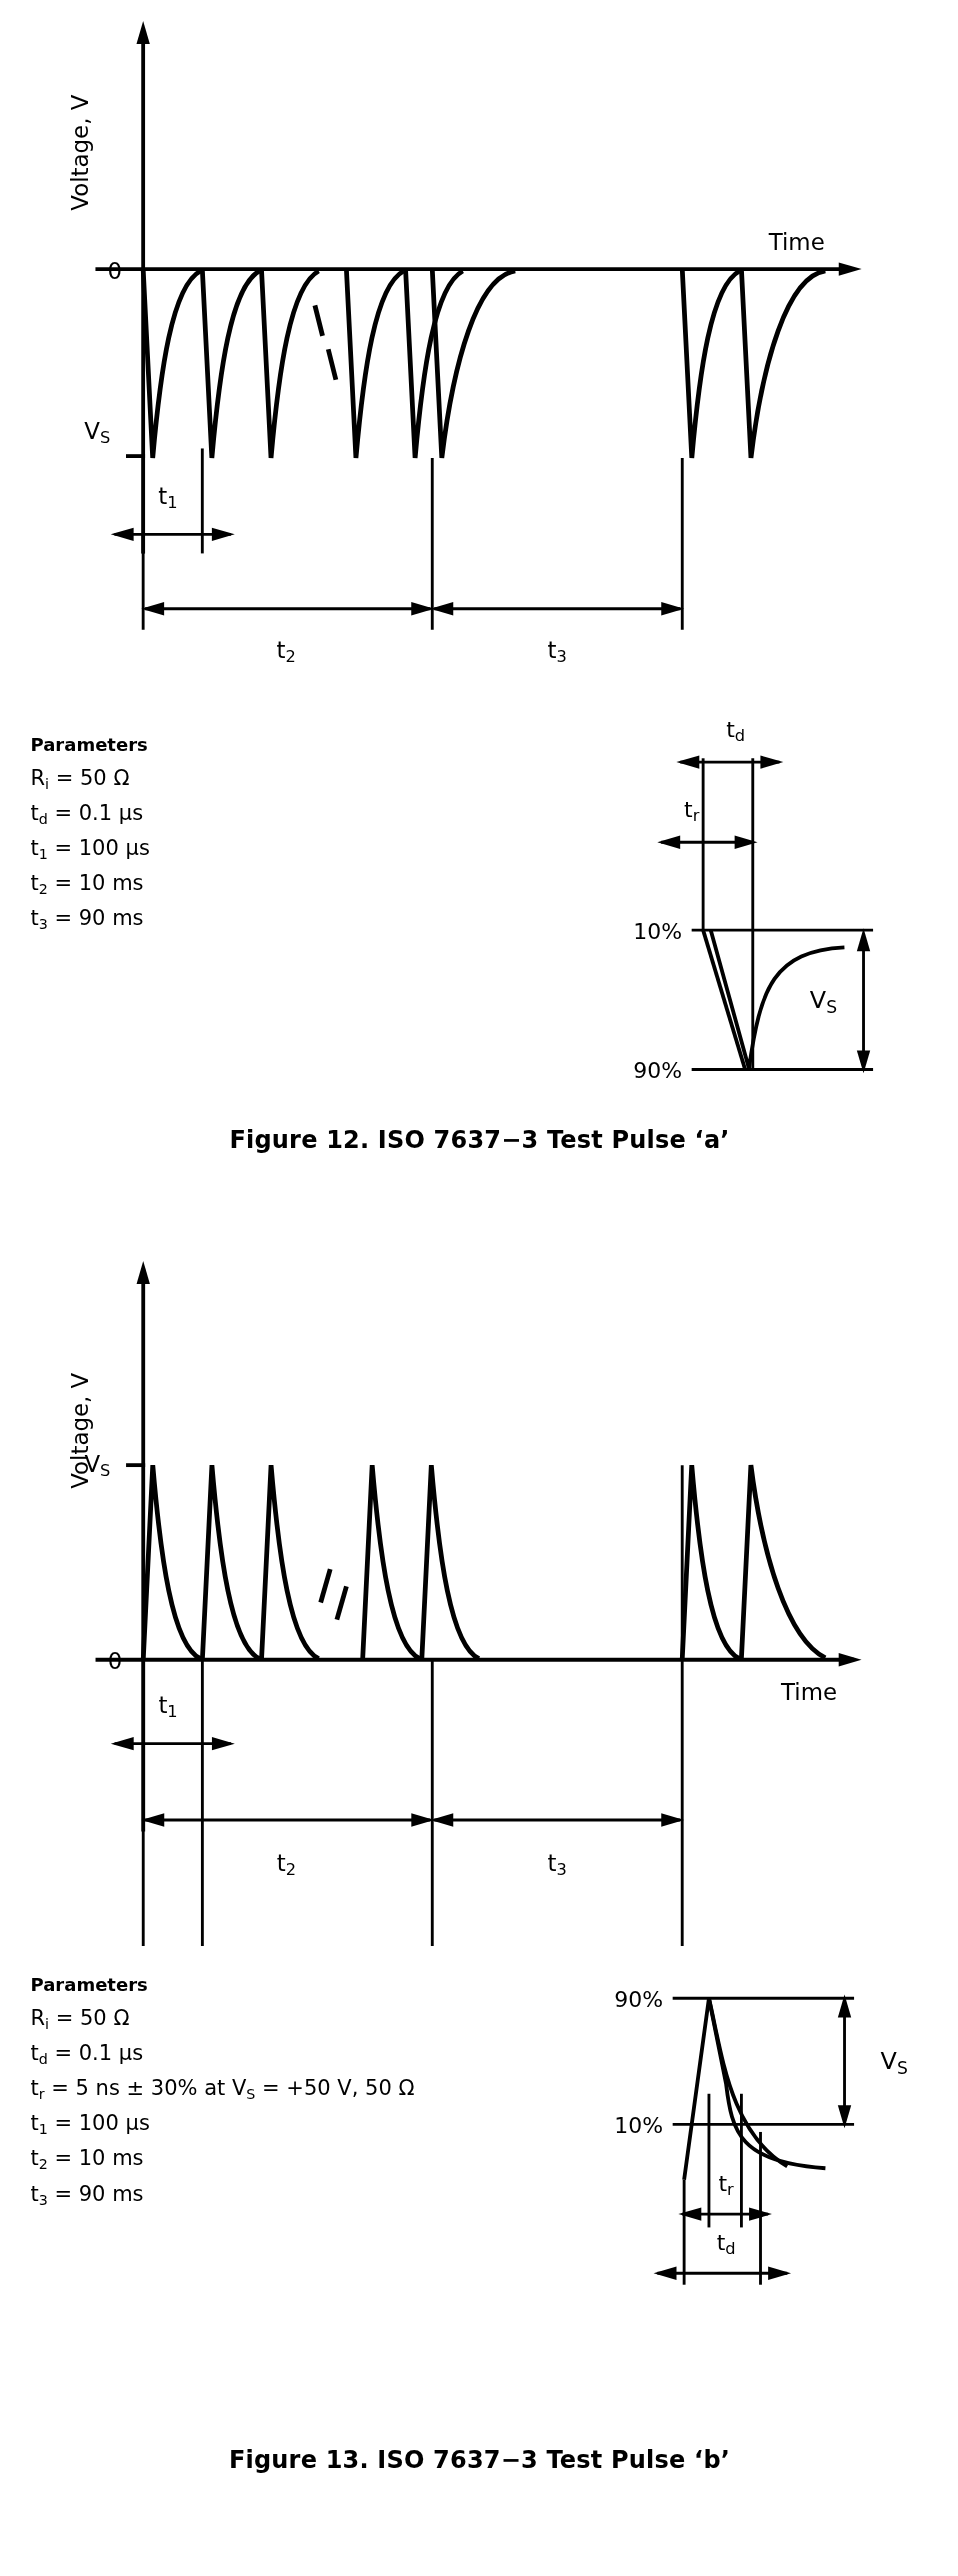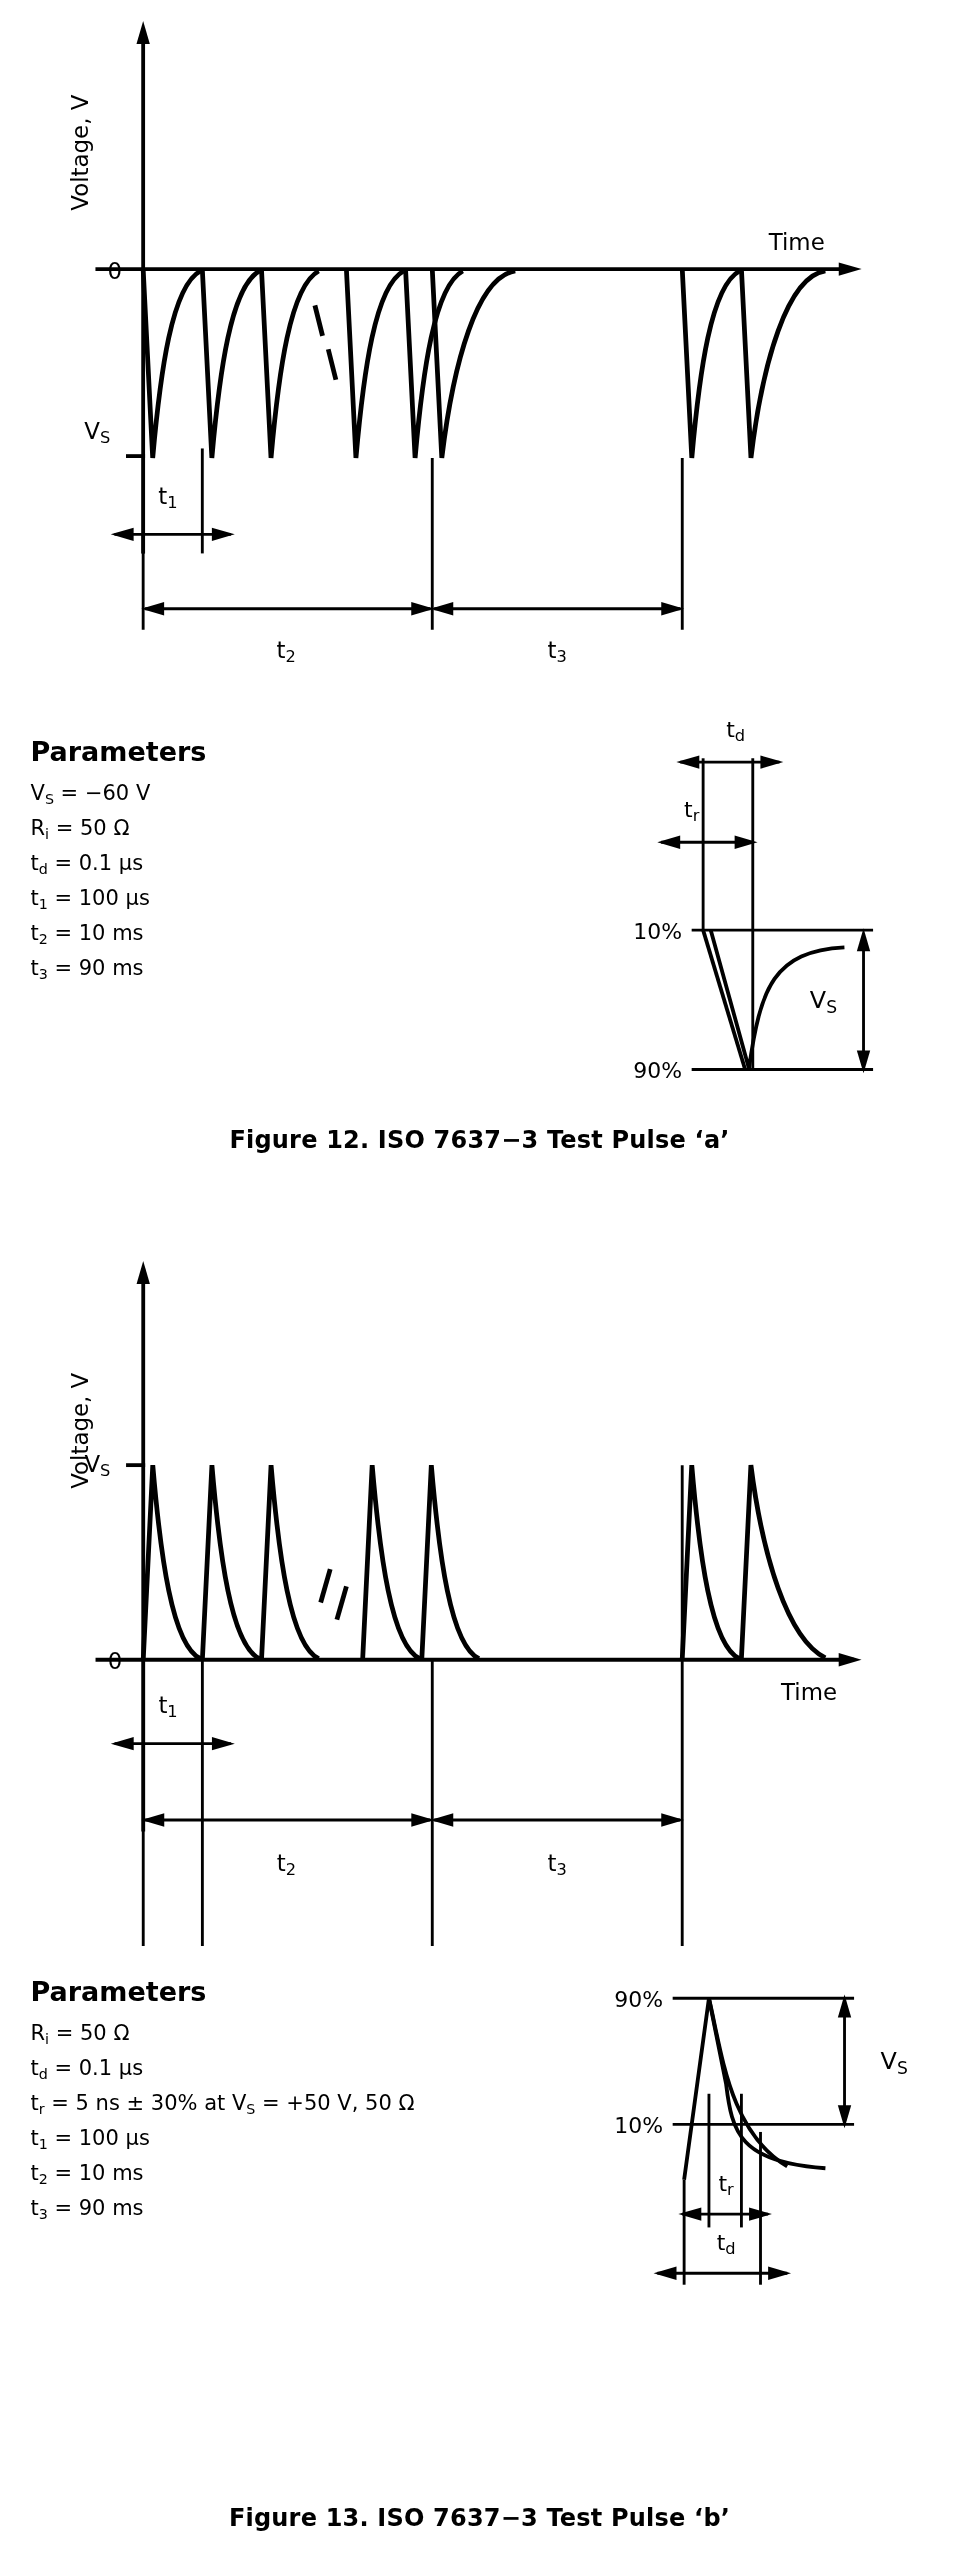--- a/index.html
+++ b/index.html
@@ -27,21 +27,21 @@
     display: block;
   }
   .params {
     position: absolute;
     font-size: 21px;
     line-height: 1.62;
     white-space: nowrap;
   }
   .params .hdr {
     font-weight: bold;
-    font-size: 27px;
+    font-size: 18px;
     display: block;
     margin-bottom: 1.9px;
   }
   .params .line {
     display: block;
   }
   .caption {
     position: absolute;
     width: 959px;
     text-align: center;
@@ -111,21 +111,20 @@
     <polygon points="455,638 431,631 431,645" fill="#000"></polygon>
     <line x1="455" y1="638" x2="713" y2="638" stroke="#000" stroke-width="3"></line>
     <polygon points="451,638 475,631 475,645" fill="#000"></polygon>
     <polygon points="717,638 693,631 693,645" fill="#000"></polygon>
     <text class="svg-text" x="300" y="690" font-size="24" text-anchor="middle"><tspan>t</tspan><tspan baseline-shift="-28%" font-size="17">2</tspan></text>
     <text class="svg-text" x="584" y="690" font-size="24" text-anchor="middle"><tspan>t</tspan><tspan baseline-shift="-28%" font-size="17">3</tspan></text>
   </svg>
 
   <div class="params" style="left: 30.5px; top: 730px;">
     <span class="hdr">Parameters</span>
-    <span class="line">V<sub>S</sub> = −60 V</span>
     <span class="line">R<sub>i</sub> = 50 Ω</span>
     <span class="line">t<sub>d</sub> = 0.1 μs</span>
     <span class="line">t<sub>1</sub> = 100 μs</span>
     <span class="line">t<sub>2</sub> = 10 ms</span>
     <span class="line">t<sub>3</sub> = 90 ms</span>
   </div>
 
   <svg class="detail-svg" width="401" height="401" viewBox="0 0 420 420" style="position:absolute; left: 558px; top: 701px;">
 
     <path d="M160,240 L200,385 C212,300 226,262 300,258" fill="none" stroke="#000" stroke-width="4"></path>
@@ -243,15 +242,15 @@
     <text class="svg-text" x="196" y="262" font-size="23" text-anchor="middle"><tspan>t</tspan><tspan baseline-shift="-28%" font-size="17">r</tspan></text>
 
     <line x1="152" y1="250" x2="152" y2="360" stroke="#000" stroke-width="3"></line>
     <line x1="232" y1="200" x2="232" y2="360" stroke="#000" stroke-width="3"></line>
     <line x1="124" y1="348" x2="260" y2="348" stroke="#000" stroke-width="3"></line>
     <polygon points="120,348 144,341 144,355" fill="#000"></polygon>
     <polygon points="264,348 240,341 240,355" fill="#000"></polygon>
     <text class="svg-text" x="196" y="324" font-size="23" text-anchor="middle"><tspan>t</tspan><tspan baseline-shift="-28%" font-size="17">d</tspan></text>
   </svg>
 
-  <div class="caption" style="top: 1264px;">Figure 13. ISO 7637−3 Test Pulse ‘b’</div>
+  <div class="caption" style="top: 1206px;">Figure 13. ISO 7637−3 Test Pulse ‘b’</div>
 </div>
 
 
 </body></html>

